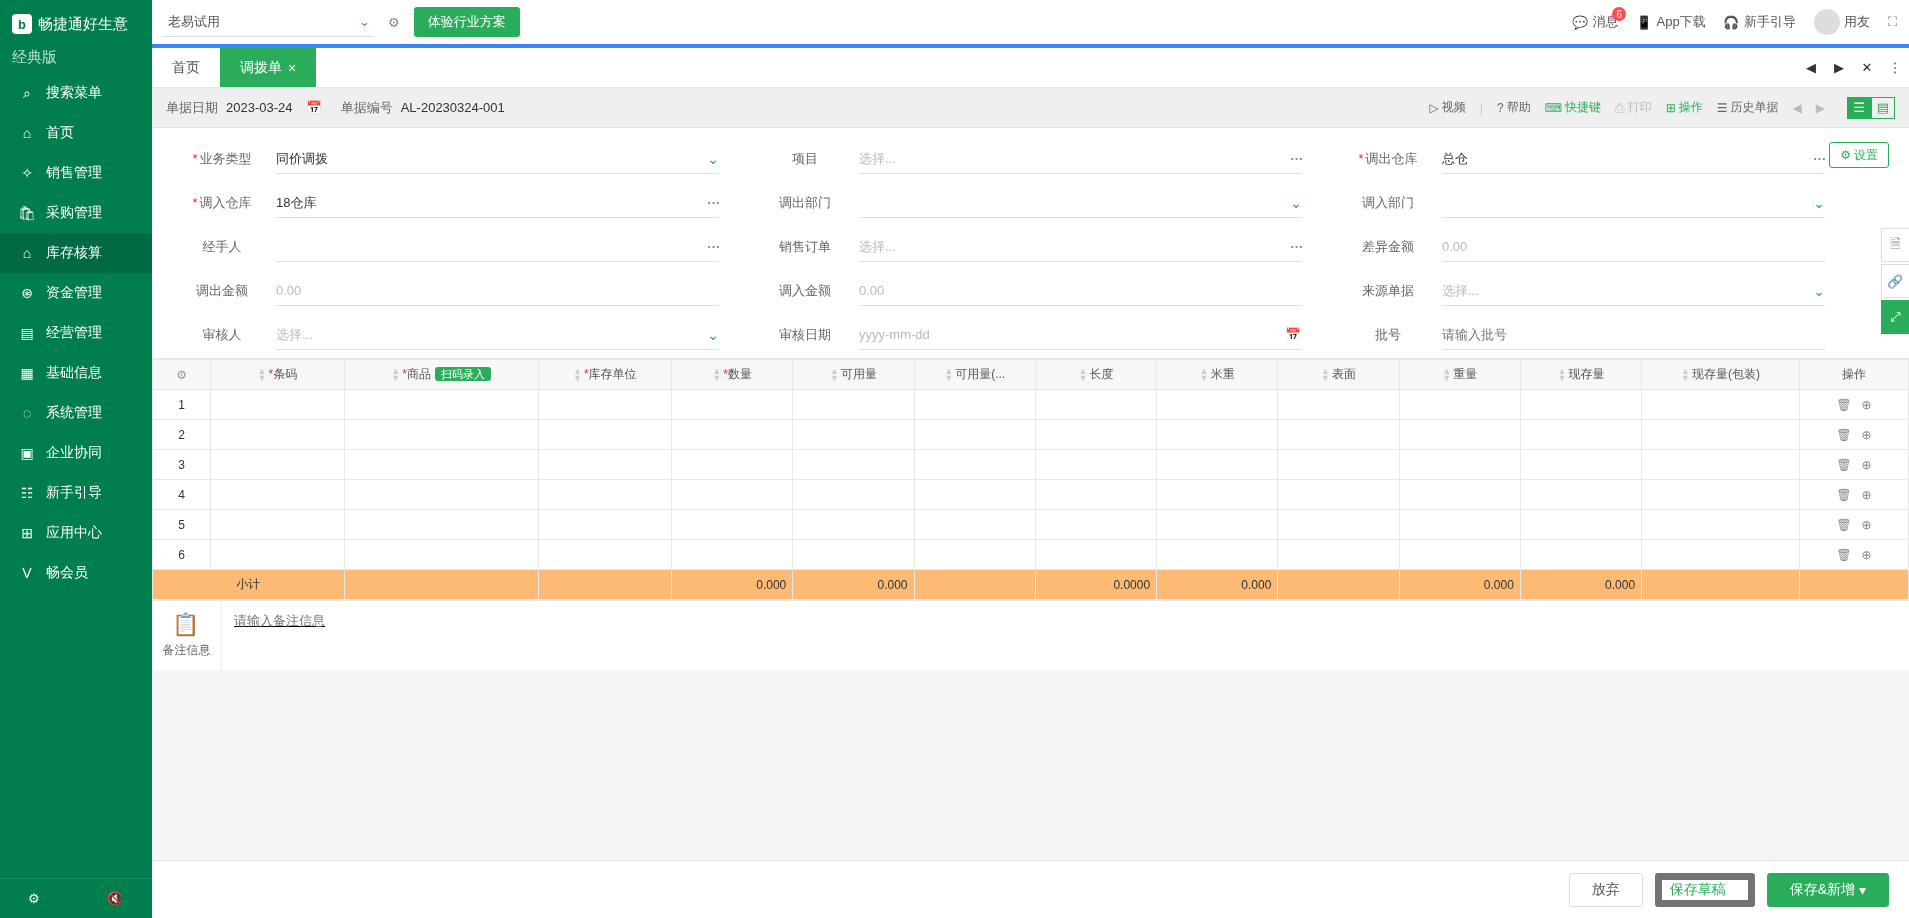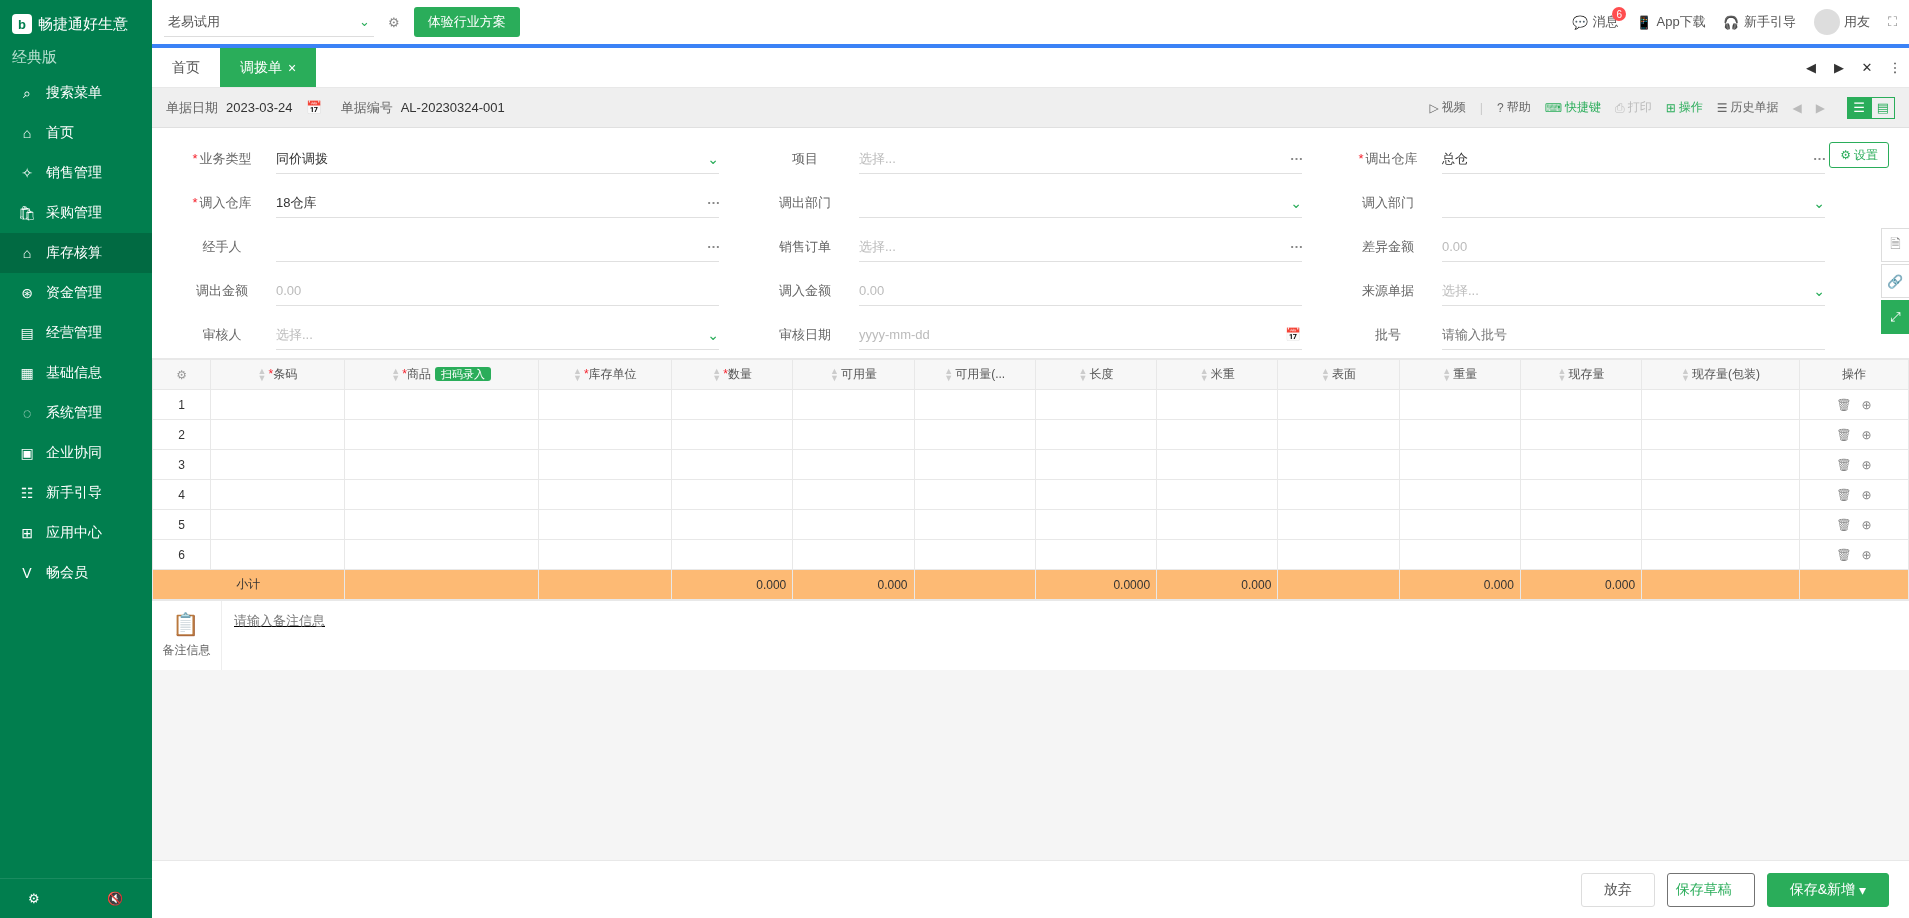--- a/index.html
+++ b/index.html
@@ -87,21 +87,21 @@
 
 .remarks { background: #fff; margin: 0; display: flex; align-items: stretch; border-top: 1px solid #e8e8e8; min-height: 70px; }
 .remarks-icon { width: 70px; display: flex; flex-direction: column; align-items: center; justify-content: center; color: #2aad5a; border-right: 1px solid #eee; }
 .remarks-icon .lbl { color: #666; font-size: 12px; margin-top: 4px; }
 .remarks-input { flex: 1; padding: 12px; }
 .remarks-input input { border: none; outline: none; width: 100%; font-size: 13px; text-decoration: underline; }
 
 
 .footer { background: #fff; height: 58px; display: flex; align-items: center; justify-content: flex-end; padding: 0 20px; gap: 12px; border-top: 1px solid #e8e8e8; }
 .btn { height: 34px; padding: 0 22px; border-radius: 3px; cursor: pointer; font-size: 14px; border: 1px solid #ddd; background: #fff; color: #555; }
-.btn.outline-green { border: 1px solid #737373; color: #2aad5a; padding-left: 8px; }
+.btn.outline-green { border: 7px solid #737373; color: #2aad5a; padding-left: 8px; }
 .btn.solid-green { background: #2aad5a; border: 1px solid #2aad5a; color: #fff; display: flex; align-items: center; gap: 4px; }
 
 
 .float-tabs { position: absolute; right: 0; top: 228px; display: flex; flex-direction: column; }
 .float-tab { width: 28px; height: 34px; background: #fff; border: 1px solid #ddd; border-right: none; display: flex; align-items: center; justify-content: center; color: #888; cursor: pointer; margin-bottom: 2px; }
 .float-tab.green { background: #2aad5a; color: #fff; border-color: #2aad5a; }
 </style>
 </head>
 <body>
 

